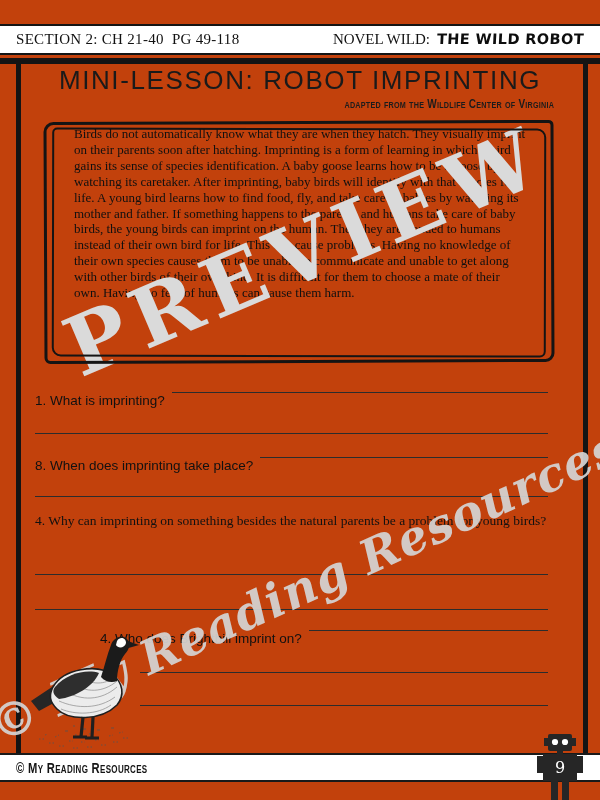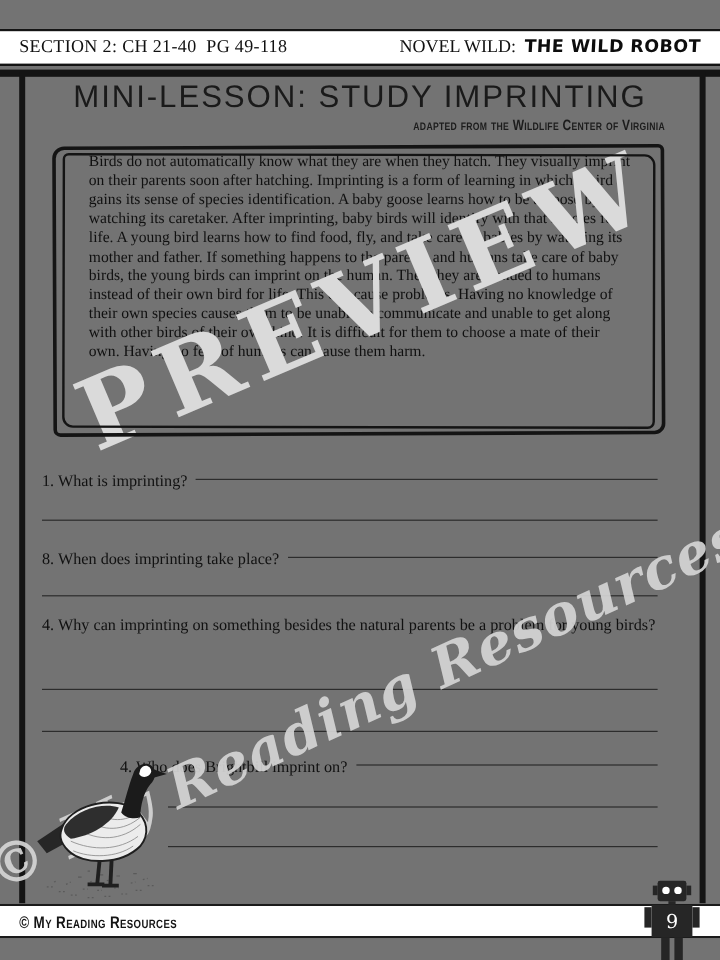--- a/index.html
+++ b/index.html
@@ -1,18 +1,18 @@
 <!DOCTYPE html>
 <html><head>
 <meta charset="utf-8">
 <style>
   * { margin:0; padding:0; box-sizing:border-box; }
   html,body { background:#ffffff; }
   .page {
-    position:relative; width:600px; height:800px; background:#737373;
+    position:relative; width:600px; height:800px; background:#c2410c;
     font-family:"Liberation Serif", serif; color:#141414; overflow:hidden;
   }
 
   
   .header-bar {
     position:absolute; top:24px; left:-3px; width:606px; height:31px;
     background:#fff; border:2px solid #141414;
     display:flex; align-items:center; justify-content:space-between;
     padding:0 17px; z-index:4;
   }
@@ -67,22 +67,22 @@
   .preview-wm {
     position:absolute; left:50px; top:196px; width:510px; height:110px;
     display:flex; align-items:center; justify-content:center;
     transform:rotate(-23deg);
     font-family:"DejaVu Serif", serif; font-weight:bold; font-size:82px;
     letter-spacing:9px; color:#dadada; z-index:2; user-select:none;
   }
 
   
   .q-row {
-    position:absolute; display:flex; align-items:center;
-    font-family:Liberation Serif, serif; font-size:13.5px; line-height:17px; color:#111;
+    position:absolute; display:flex; align-items:flex-start;
+    font-family:Liberation Sans, sans-serif; font-size:13.5px; line-height:17px; color:#111;
     z-index:1;
   }
   .q-row .wline { flex:1; border-bottom:1.4px solid #2c2c2c; margin:0 0 3px 7px; }
   .q-block {
     position:absolute; font-family:"Liberation Serif", serif; font-size:13.5px;
     line-height:18px; color:#111; z-index:1;
   }
   .ans-line { position:absolute; border-top:1.4px solid #2c2c2c; z-index:1; }
 
   
@@ -126,21 +126,21 @@
     <span class="header-right">
       <span class="novel-study">NOVEL WILD:</span>
       <span class="book-title">THE WILD ROBOT</span>
     </span>
   </div>
 
   <div class="thick-rule"></div>
   <div class="side-border left"></div>
   <div class="side-border right"></div>
 
-  <div class="page-title">MINI-LESSON: STUDY IMPRINTING</div>
+  <div class="page-title">MINI-LESSON: ROBOT IMPRINTING</div>
   <div class="page-subtitle">adapted from the Wildlife Center of Virginia</div>
 
   <div class="passage">Birds do not automatically know what they are when they hatch. They visually imprint on their parents soon after hatching. Imprinting is a form of learning in which a bird gains its sense of species identification. A baby goose learns how to be a goose by watching its caretaker. After imprinting, baby birds will identify with that species for life. A young bird learns how to find food, fly, and take care of babies by watching its mother and father. If something happens to the parents and humans take care of baby birds, the young birds can imprint on the human. Then they are bonded to humans instead of their own bird for life. This can cause problems. Having no knowledge of their own species causes them to be unable to communicate and unable to get along with other birds of their own kind. It is difficult for them to choose a mate of their own. Having no fear of humans can cause them harm.</div>
   <div class="preview-wm">PREVIEW</div>
   <div class="pbox-outer"></div>
   <div class="pbox-inner"></div>
 
   <div class="q-row" style="left:35px; top:392px; width:513px;">
     <span>1. What is imprinting?</span>
     <span class="wline"></span>

